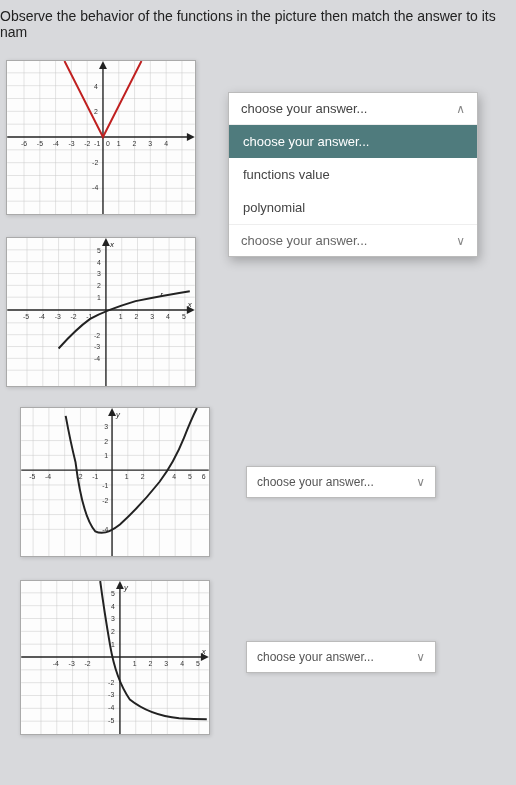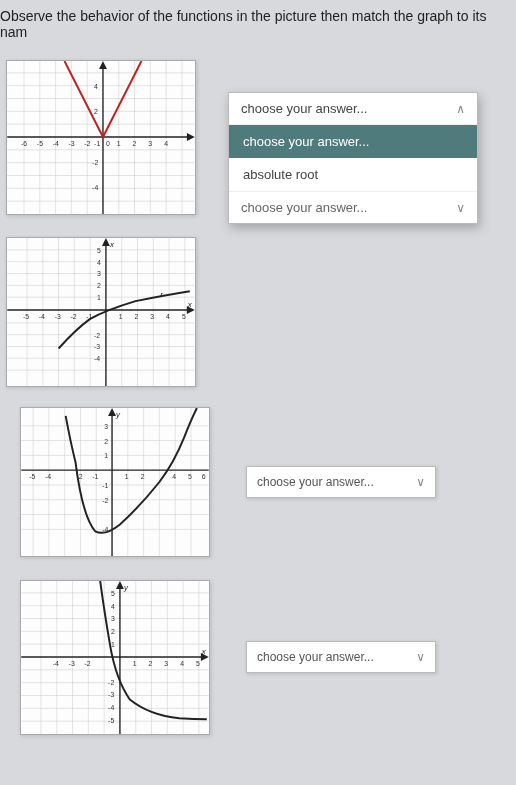--- a/index.html
+++ b/index.html
@@ -89,21 +89,21 @@
     svg { position: absolute; top:0; left:0; width:100%; height:100%; }
     .grid line { stroke: #c8c8c8; stroke-width: 0.5; }
     .axis { stroke: #222; stroke-width: 1.4; }
     .curve { fill: none; stroke-width: 2; }
     .tick text { font-size: 7px; fill: #333; font-family: Arial; }
     .lbl { font-size: 8px; fill: #222; font-style: italic; }
   </style>
 </head>
 <body>
 
-<div class="heading">Observe the behavior of the functions in the picture then match the graph to its nam</div>
+<div class="heading">Observe the behavior of the functions in the picture then match the answer to its nam</div>
 
 <div class="row" style="height:170px;">
   <div class="graph-box">
     <svg viewBox="0 0 190 155">
       <g class="grid">
         <line x1="0" y1="12" x2="190" y2="12"></line>
           <line x1="0" y1="25" x2="190" y2="25"></line>
           <line x1="0" y1="38" x2="190" y2="38"></line>
           <line x1="0" y1="51" x2="190" y2="51"></line>
           <line x1="0" y1="64" x2="190" y2="64"></line>
@@ -147,21 +147,22 @@
       <path class="curve" stroke="#c02020" d="M 58 0 L 97 77 L 136 0"></path>
     </svg>
   </div>
 
   <div class="dropdown-panel">
     <div class="hdr">
       <span>choose your answer...</span>
       <span class="chev">∧</span>
     </div>
     <div class="opt selected">choose your answer...</div>
-    <div class="opt">absolute root</div>
+    <div class="opt">functions value</div>
+    <div class="opt">polynomial</div>
     <div class="ftr">
       <span>choose your answer...</span>
       <span class="chev">∨</span>
     </div>
   </div>
 </div>
 
 <div class="row" style="height:160px;">
   <div class="graph-box small">
     <svg viewBox="0 0 190 150">

